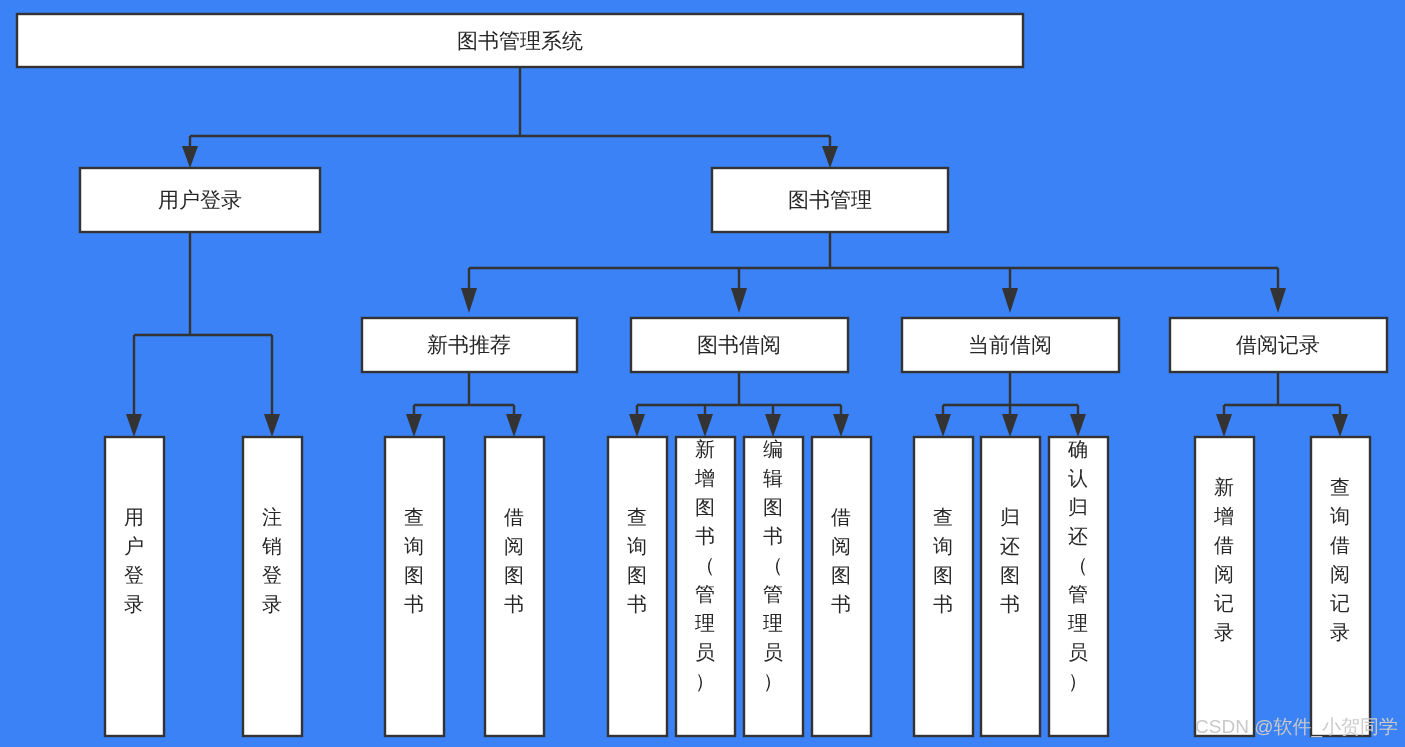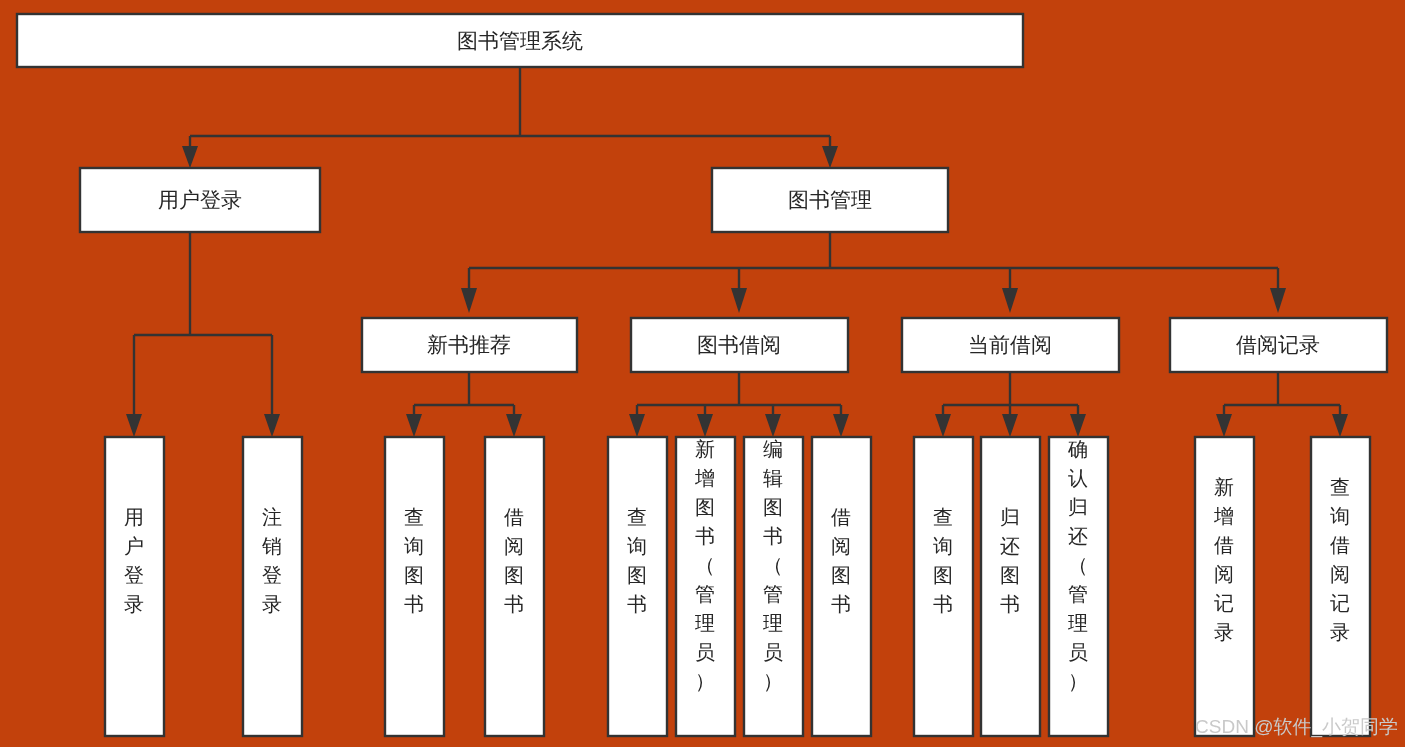--- a/index.html
+++ b/index.html
@@ -11,21 +11,21 @@
     width: 1405px;
     height: 747px;
     font-family: "Liberation Sans", "DejaVu Sans", sans-serif;
     overflow: hidden;
     position: relative;
   }
   #diagram-root {
     position: relative;
     width: 1405px;
     height: 747px;
-    background: #c2410c;
+    background: #3b82f6;
   }
   svg.diagram-canvas {
     position: absolute;
     left: 0;
     top: 0;
     width: 1405px;
     height: 747px;
     display: block;
   }
   .node-box {

